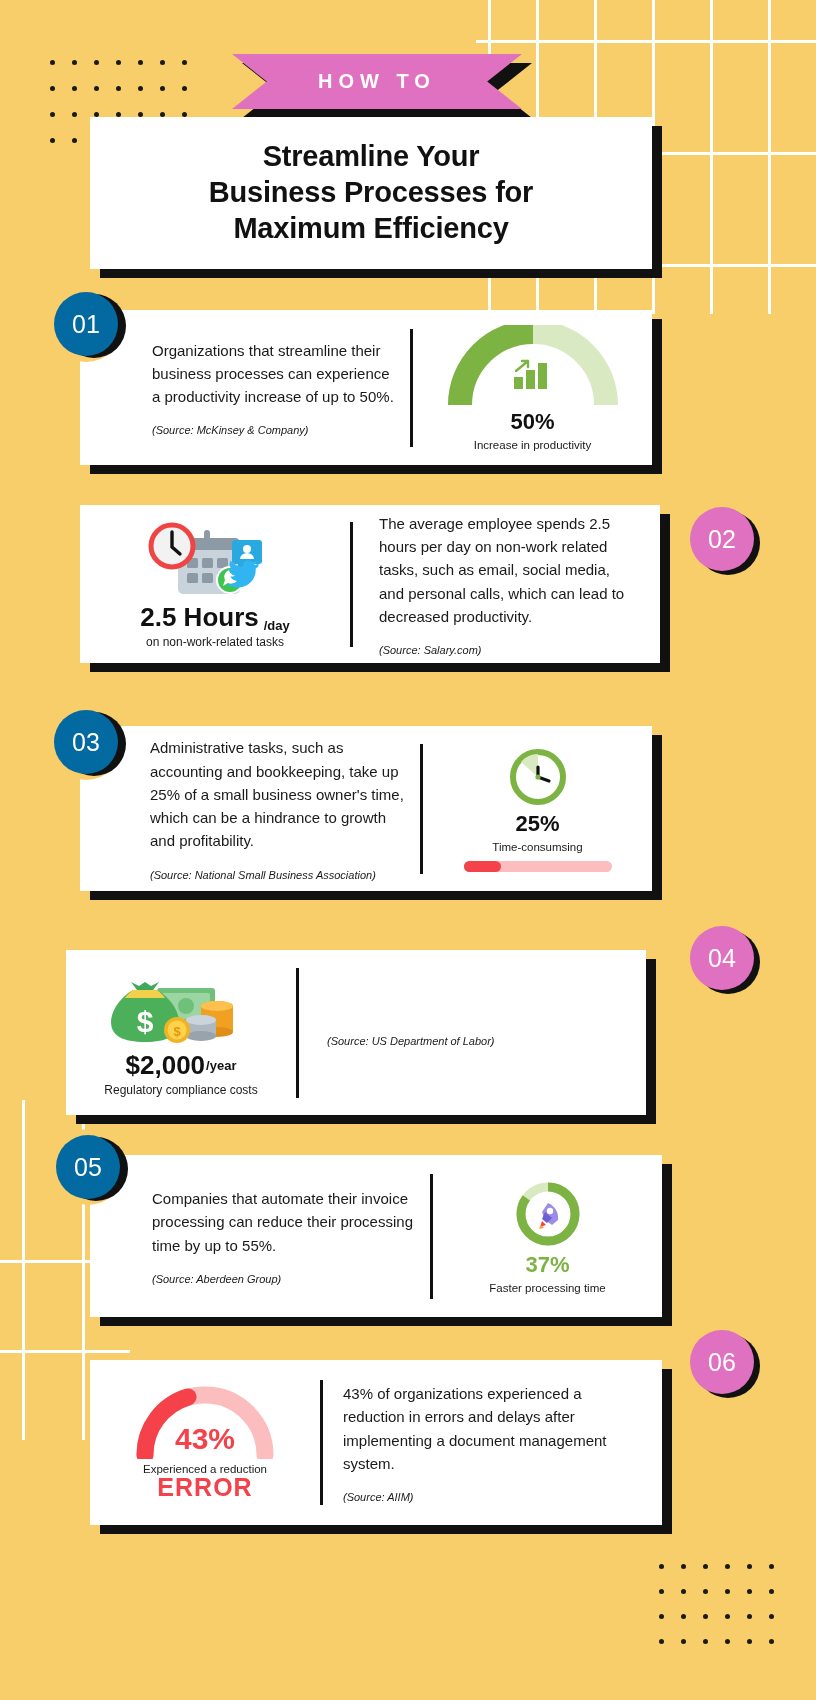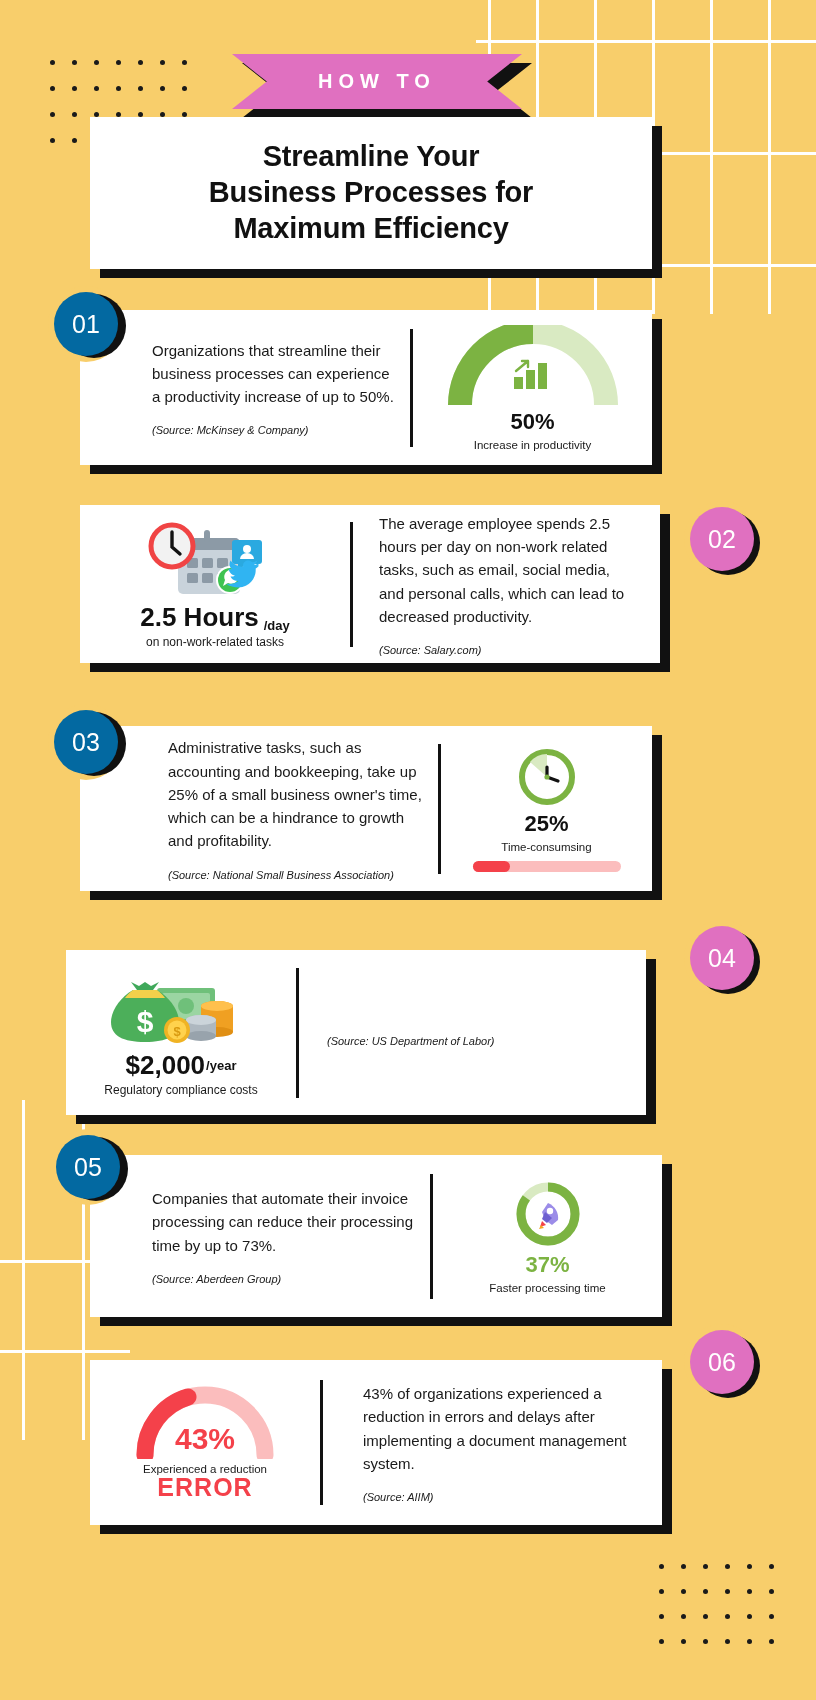--- a/index.html
+++ b/index.html
@@ -283,21 +283,21 @@
     <div class="badge-ring" style="right:56px;top:6px;"></div>
     <div class="badge-shadow" style="right:56px;top:16px;"></div>
     <div class="badge pink" style="right:62px;top:12px;">
       <span>02</span>
     </div>
   </div>
 
   <div class="card-block" style="left:0;top:700px;width:816px;height:200px;">
     <div class="card-shadow" style="left:90px;top:35px;width:572px;height:165px;"></div>
     <div class="card" style="left:80px;top:26px;width:572px;height:165px;">
-      <div class="col-text" style="width:340px;padding-left:70px;margin-left:18px;">
+      <div class="col-text" style="width:340px;padding-left:70px;">
         <div class="body-text">Administrative tasks, such as accounting and bookkeeping, take up 25% of a small business owner's time, which can be a hindrance to growth and profitability.</div>
         <div class="source">(Source: National Small Business Association)</div>
       </div>
       <div class="divider" style="height:130px;"></div>
       <div class="stat-col" style="flex:1;">
         <svg width="64" height="64" viewBox="0 0 64 64">
           <circle cx="32" cy="32" r="25" fill="none" stroke="#7CB342" stroke-width="6"></circle>
           <path d="M32 32 L32 9 A23 23 0 0 0 15 17 Z" fill="#D9EAC2"></path>
           <path d="M32 32 L32 22 M32 32 L43 36" stroke="#111" stroke-width="3.2" fill="none" stroke-linecap="round"></path>
           <circle cx="32" cy="32" r="2.6" fill="#7CB342"></circle>
@@ -363,21 +363,21 @@
     <div class="badge-shadow" style="right:56px;top:20px;"></div>
     <div class="badge pink" style="right:62px;top:16px;">
       <span>04</span>
     </div>
   </div>
 
   <div class="card-block" style="left:0;top:1125px;width:816px;height:195px;">
     <div class="card-shadow" style="left:100px;top:39px;width:572px;height:162px;"></div>
     <div class="card" style="left:90px;top:30px;width:572px;height:162px;">
       <div class="col-text" style="width:340px;padding-left:62px;">
-        <div class="body-text">Companies that automate their invoice processing can reduce their processing time by up to 73%.</div>
+        <div class="body-text">Companies that automate their invoice processing can reduce their processing time by up to 55%.</div>
         <div class="source">(Source: Aberdeen Group)</div>
       </div>
       <div class="divider" style="height:125px;"></div>
       <div class="stat-col" style="flex:1;">
         <svg width="72" height="72" viewBox="0 0 72 72">
           <circle cx="36" cy="36" r="27" fill="none" stroke="#D9EAC2" stroke-width="9"></circle>
           <circle cx="36" cy="36" r="27" fill="none" stroke="#7CB342" stroke-width="9" stroke-dasharray="144 170" stroke-dashoffset="0" transform="rotate(-90 36 36)"></circle>
           <g transform="translate(24,23)">
             <path d="M12 2 c7 3 11 10 10 17 l-6 5 -7-5 -3-8 Z" fill="#9B8CE8"></path>
             <path d="M9 11 l7 6 -5 5 -5-4 Z" fill="#6D5FD0"></path>
@@ -403,21 +403,21 @@
       <div class="stat-col" style="width:230px;">
         <svg width="148" height="76" viewBox="0 0 148 76">
           <path d="M14 72 A60 60 0 0 1 134 72" fill="none" stroke="#FBBDBD" stroke-width="17" stroke-linecap="round"></path>
           <path d="M14 72 A60 60 0 0 1 57 14" fill="none" stroke="#F4414A" stroke-width="17" stroke-linecap="round"></path>
           <text x="74" y="66" font-family="Liberation Sans, sans-serif" font-size="30" font-weight="700" fill="#F4414A" text-anchor="middle">43%</text>
         </svg>
         <div class="stat-label">Experienced a reduction</div>
         <div class="err-word">ERROR</div>
       </div>
       <div class="divider" style="height:125px;"></div>
-      <div class="col-text" style="flex:1;padding-left:40px;padding-right:26px;">
+      <div class="col-text" style="flex:1;padding-left:20px;padding-right:26px;">
         <div class="body-text">43% of organizations experienced a reduction in errors and delays after implementing a document management system.</div>
         <div class="source">(Source: AIIM)</div>
       </div>
     </div>
     <div class="badge-ring" style="right:56px;top:-6px;"></div>
     <div class="badge-shadow" style="right:56px;top:4px;"></div>
     <div class="badge pink" style="right:62px;top:0px;">
       <span>06</span>
     </div>
   </div>

